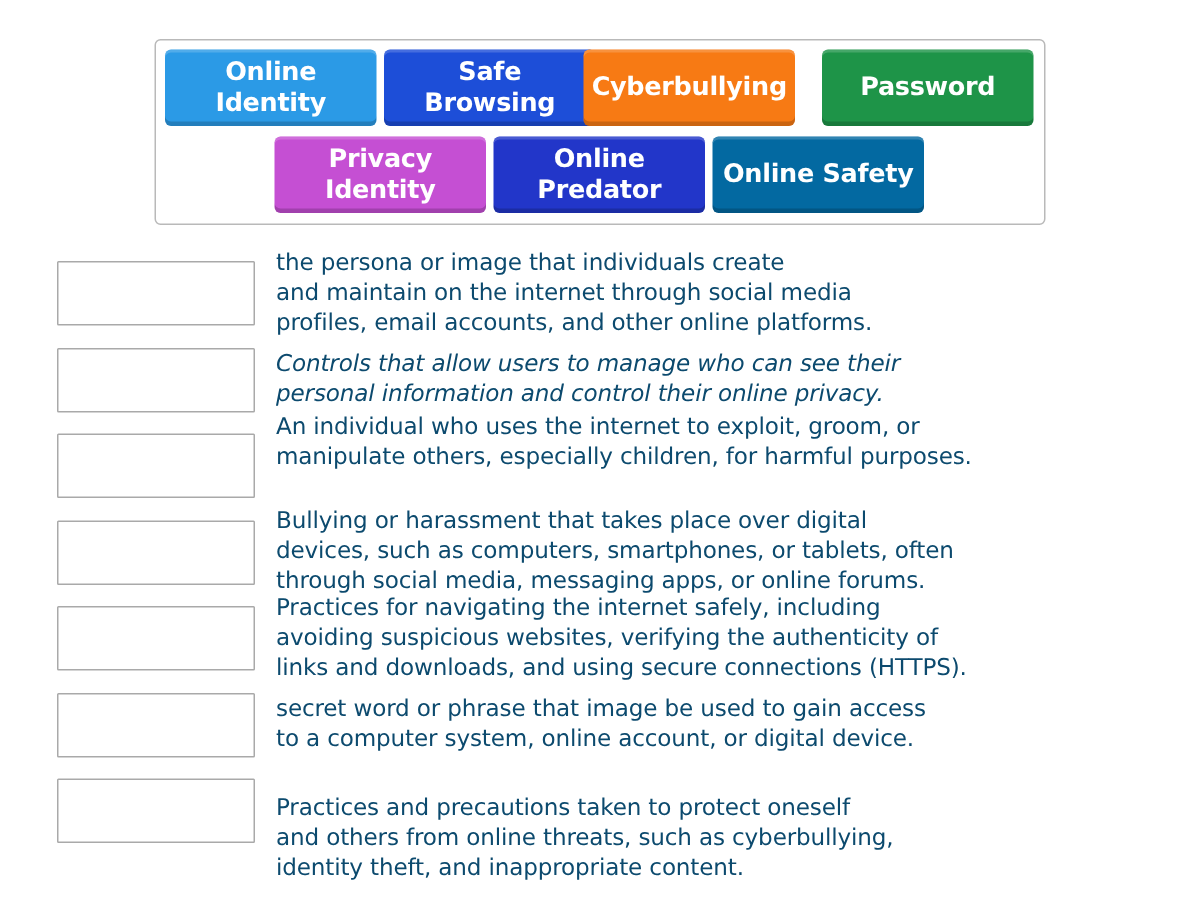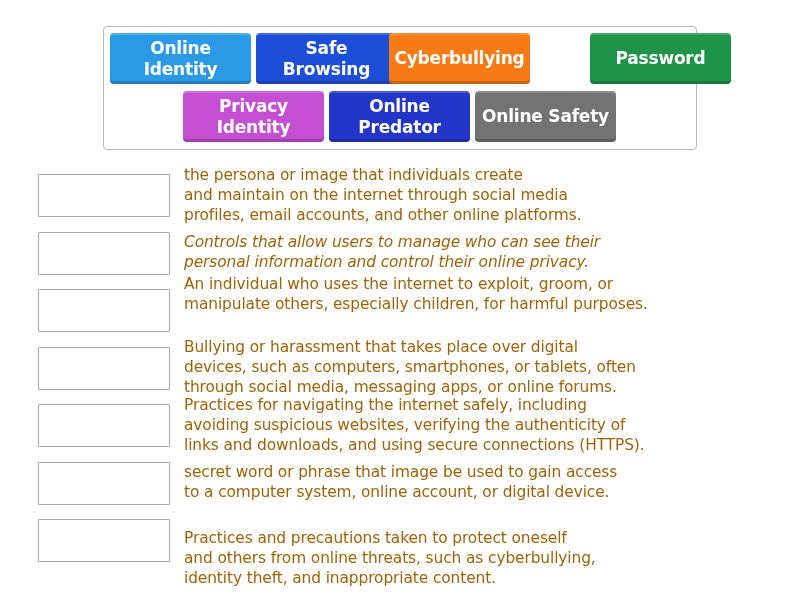--- a/index.html
+++ b/index.html
@@ -57,21 +57,21 @@
       background: #ffffff;
       box-sizing: border-box;
       border-radius: 1px;
     }
     .def {
       position: absolute;
       left: 184px;
       width: 520px;
       font-size: 15.4px;
       line-height: 20px;
-      color: #a16207;
+      color: #0c4a6e;
       white-space: pre-line;
       letter-spacing: -0.1px;
     }
   </style>
 </head>
 <body>
 
 <div class="stage">
 
   <div class="bank"></div>
@@ -80,33 +80,33 @@
     <span class="tile-text">Online
 Identity</span>
   </div>
   <div class="tile" style="left:256px; top:33px; background:#1d4ed8;">
     <span class="tile-text">Safe
 Browsing</span>
   </div>
   <div class="tile" style="left:389px; top:33px; background:#f77a14;">
     <span class="tile-text">Cyberbullying</span>
   </div>
-  <div class="tile" style="left:548px; top:33px; background:#1e9448;margin-left:42px;">
+  <div class="tile" style="left:548px; top:33px; background:#1e9448;">
     <span class="tile-text">Password</span>
   </div>
 
   <div class="tile" style="left:183px; top:91px; background:#c54fd3;">
     <span class="tile-text">Privacy
 Identity</span>
   </div>
   <div class="tile" style="left:329px; top:91px; background:#2236c9;">
     <span class="tile-text">Online
 Predator</span>
   </div>
-  <div class="tile" style="left:475px; top:91px; background:#737373;text-align:center;">
+  <div class="tile" style="left:475px; top:91px; background:#0369a1;text-align:center;">
     <span class="tile-text">Online Safety</span>
   </div>
 
   <div class="drop" style="top:174px;"></div>
   <div class="def" style="top:165px;">the persona or image that individuals create
 and maintain on the internet through social media
 profiles, email accounts, and other online platforms.</div>
 
   <div class="drop" style="top:232px;"></div>
   <div class="def" style="top:232px;font-style:italic;">Controls that allow users to manage who can see their

